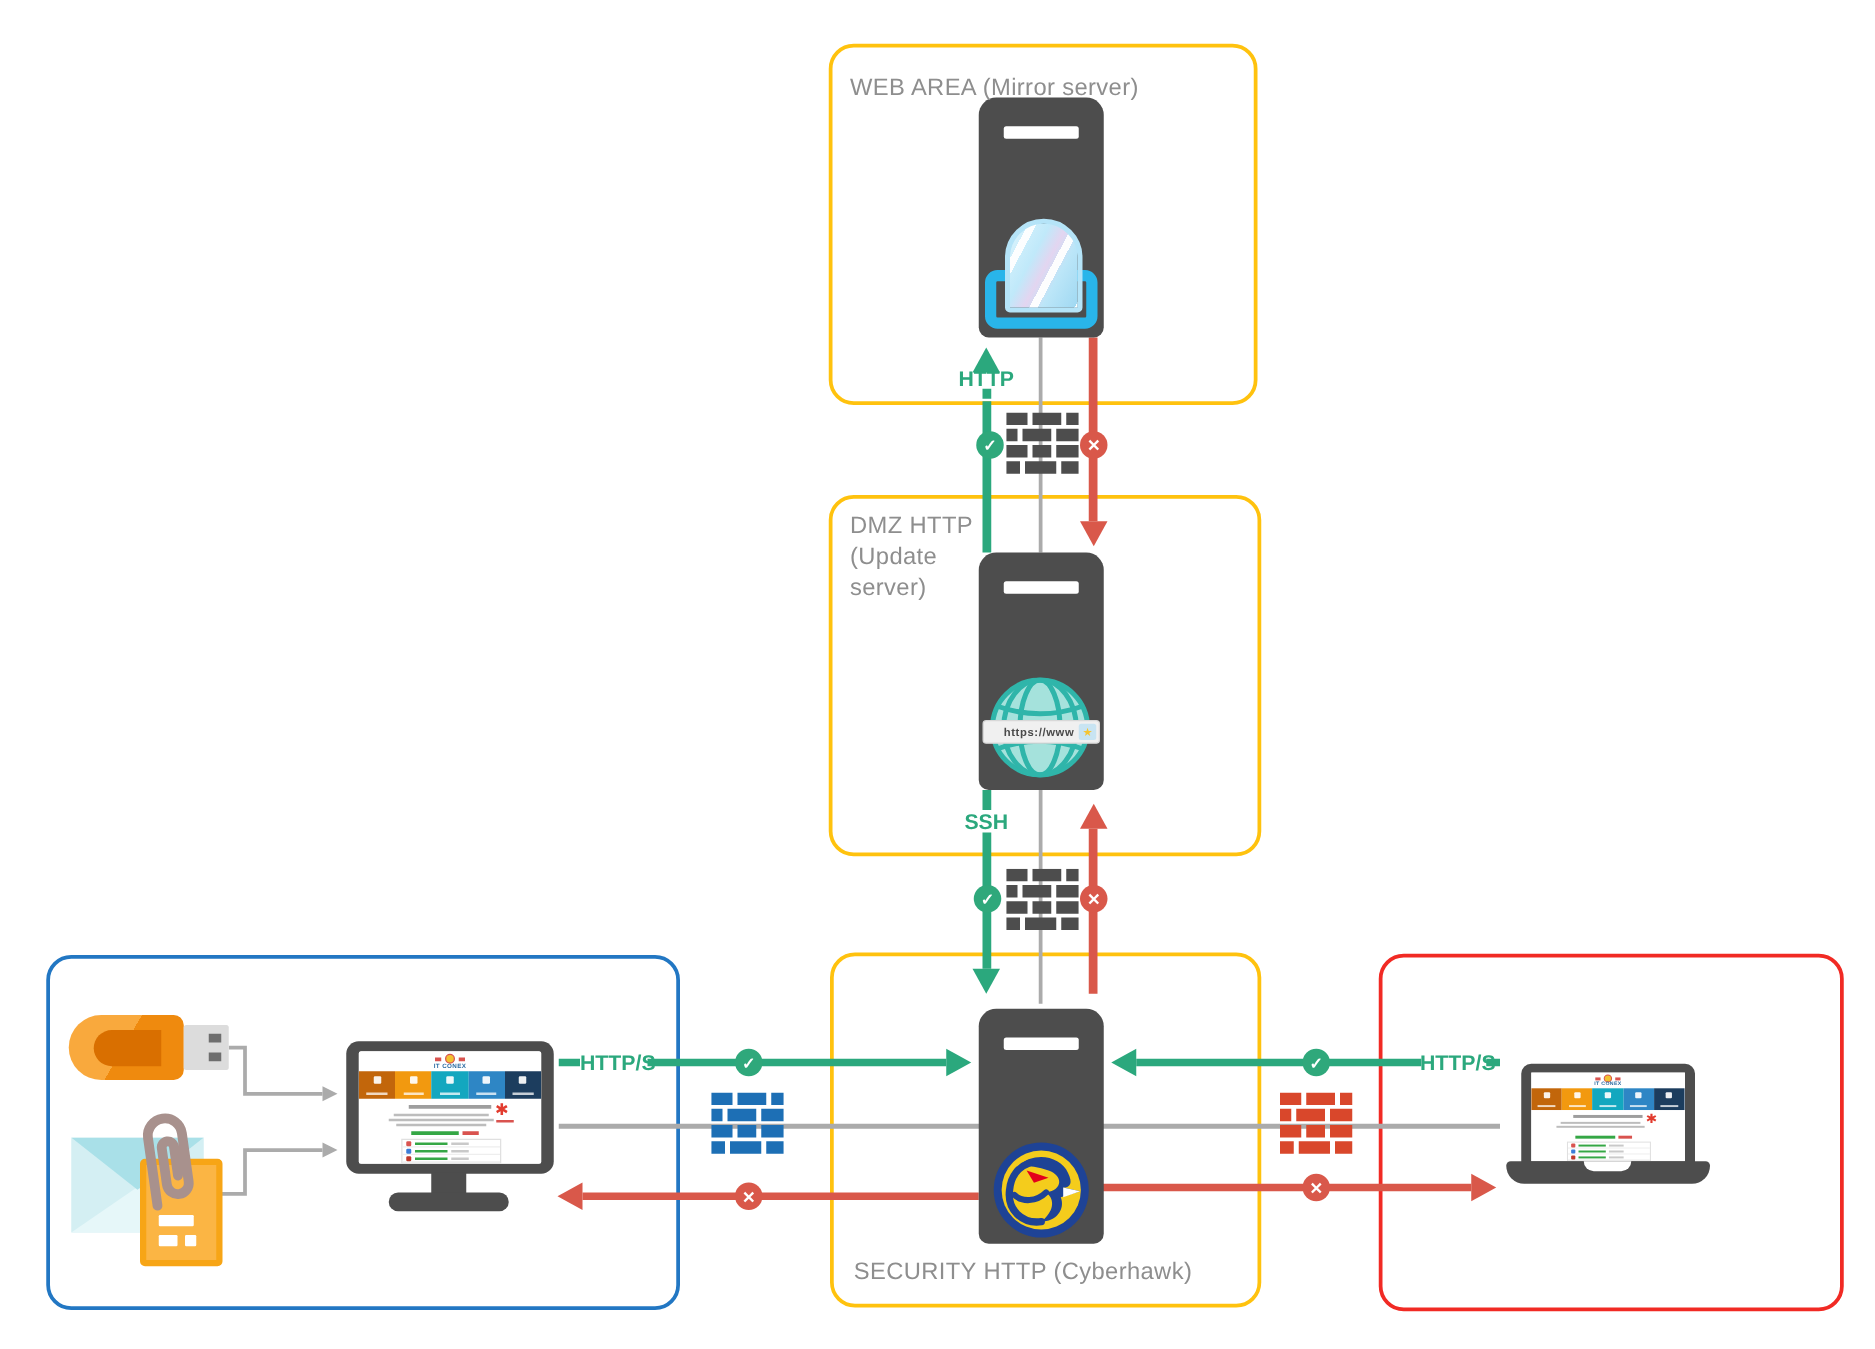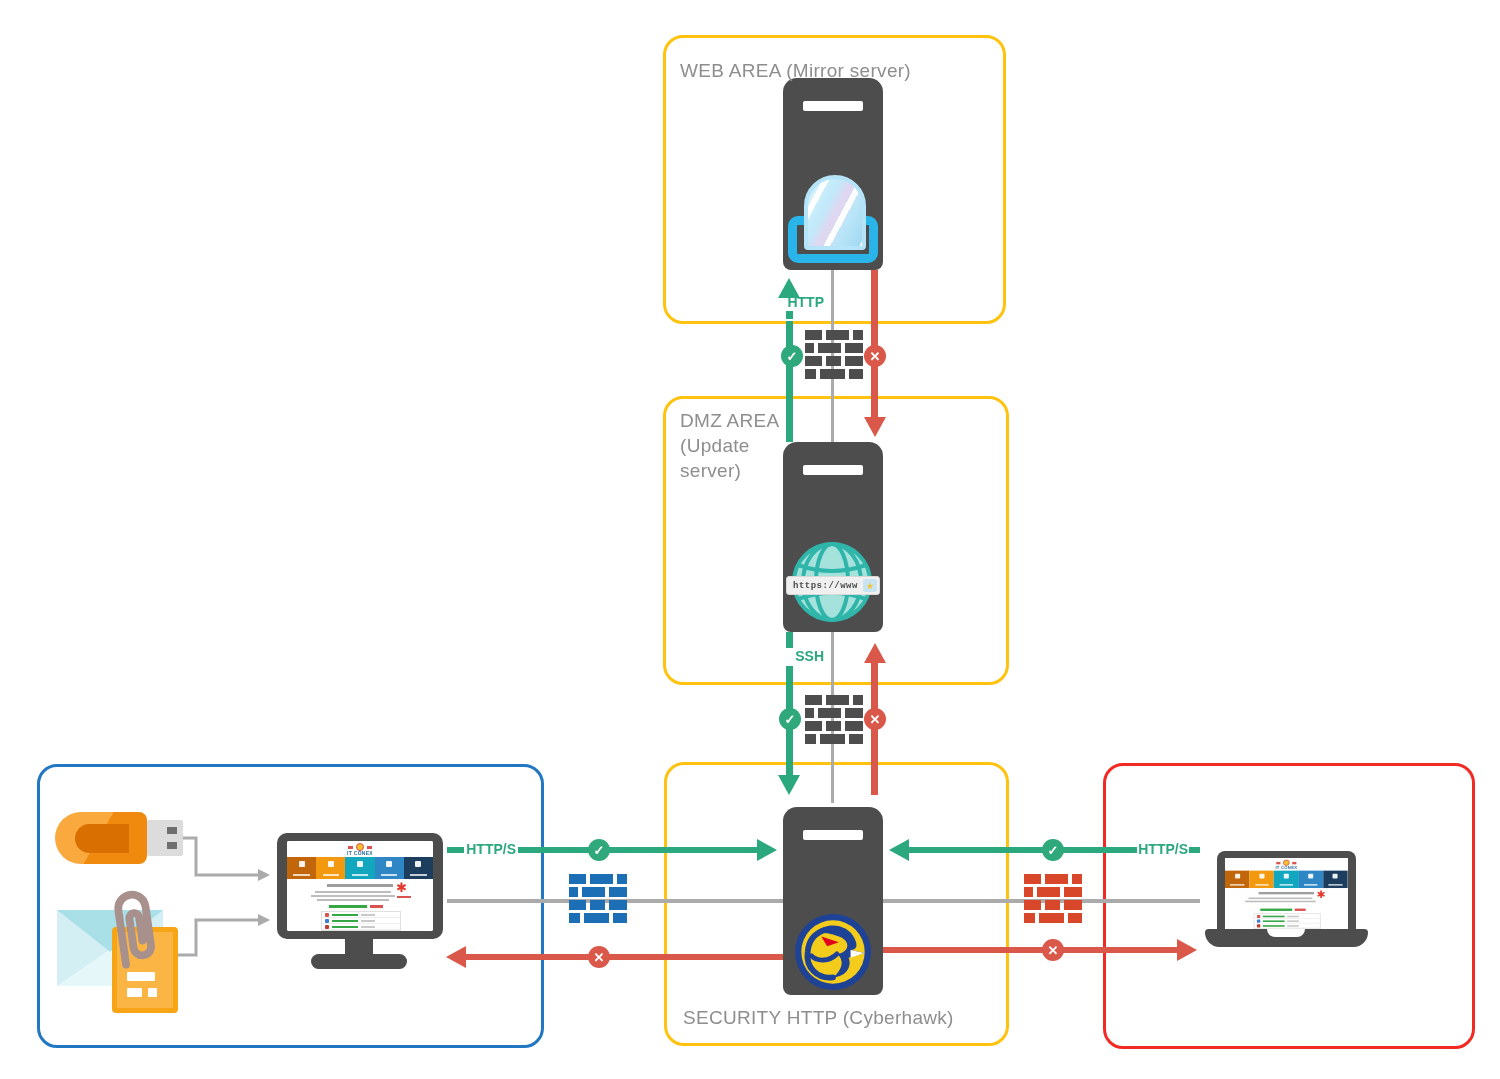--- a/index.html
+++ b/index.html
@@ -26,42 +26,42 @@
   .arr{position:absolute;width:0;height:0;z-index:3;}
   .arr-up{border-left:11px solid transparent;border-right:11px solid transparent;border-bottom:20px solid #2BA87D;}
   .arr-down-g{border-left:11px solid transparent;border-right:11px solid transparent;border-top:20px solid #2BA87D;}
   .arr-down-r{border-left:11px solid transparent;border-right:11px solid transparent;border-top:20px solid #D9584A;}
   .arr-up-r{border-left:11px solid transparent;border-right:11px solid transparent;border-bottom:20px solid #D9584A;}
   .arr-right-g{border-top:11px solid transparent;border-bottom:11px solid transparent;border-left:20px solid #2BA87D;}
   .arr-left-g{border-top:11px solid transparent;border-bottom:11px solid transparent;border-right:20px solid #2BA87D;}
   .arr-right-r{border-top:11px solid transparent;border-bottom:11px solid transparent;border-left:20px solid #D9584A;}
   .arr-left-r{border-top:11px solid transparent;border-bottom:11px solid transparent;border-right:20px solid #D9584A;}
 
-  .plabel{position:absolute;color:#2BA87D;font-weight:bold;font-size:14px;z-index:6;text-align:right;}
+  .plabel{position:absolute;color:#2BA87D;font-weight:bold;font-size:17px;z-index:6;text-align:center;}
 
   .badge{position:absolute;width:22px;height:22px;border-radius:50%;display:flex;align-items:center;
          justify-content:center;color:#fff;font-size:13px;font-weight:bold;z-index:6;}
   .b-ok{background:#2FA87B;} .b-no{background:#D9584A;}
 
   .fw{position:absolute;z-index:5;}
 
   
   .mirror-frame{position:absolute;left:5px;top:138px;width:72px;height:29px;border:9px solid #29B5EA;border-radius:10px;}
   .mirror-glass{position:absolute;left:21px;top:97px;width:54px;height:67px;border:4px solid #B5E4F8;
     border-radius:31px 31px 4px 4px;
     background:
       repeating-linear-gradient(118deg, rgba(255,255,255,0) 0 13px, rgba(255,255,255,.95) 13px 19px, rgba(255,255,255,0) 19px 32px),
       linear-gradient(118deg,#D7F2FC 8%,#C0E9FA 36%,#E3D5F0 52%,#BCE6F8 68%,#9FD8F2 100%);}
 
   
   .globe{position:absolute;left:9px;top:100px;width:80px;height:80px;}
   .addrbar{position:absolute;left:3px;top:134px;width:92px;height:17px;background:#F0F0F0;border:1px solid #D8D8D8;
     border-radius:3px;display:flex;align-items:center;z-index:2;}
-  .addrtext{font-family:Liberation Mono, monospace;font-size:9px;font-weight:bold;color:#4A4A4A;
-    letter-spacing:.5px;padding-left:6px;flex:1;}
+  .addrtext{font-family:Liberation Sans, sans-serif;font-size:9px;font-weight:bold;color:#4A4A4A;
+    letter-spacing:.5px;padding-left:16px;flex:1;}
   .starbox{width:14px;height:13px;background:#C8E4F2;border-radius:2px;margin-right:2px;display:flex;
     align-items:center;justify-content:center;font-size:9px;color:#F5C431;}
 
   
   .eagle{position:absolute;left:11px;top:106px;width:78px;height:78px;}
 
   
   .monitor-frame{position:absolute;left:277px;top:833px;width:166px;height:106px;background:#4D4D4D;border-radius:10px;z-index:4;}
   .monitor-screen{position:absolute;left:10px;top:8px;width:146px;height:90px;background:#fff;border-radius:2px;overflow:hidden;}
   .monitor-neck{position:absolute;left:345px;top:938px;width:28px;height:20px;background:#4D4D4D;z-index:4;}
@@ -123,21 +123,21 @@
 
 <div id="canvas">
 
   <div class="zone z-yellow" style="left:663px;top:35px;width:337px;height:283px;"></div>
   <div class="zone z-yellow" style="left:663px;top:396px;width:340px;height:283px;"></div>
   <div class="zone z-yellow" style="left:664px;top:762px;width:339px;height:278px;"></div>
   <div class="zone z-blue" style="left:37px;top:764px;width:501px;height:278px;"></div>
   <div class="zone z-red" style="left:1103px;top:763px;width:366px;height:280px;"></div>
 
   <div class="zlabel" style="left:680px;top:47px;margin-top:13px;">WEB AREA (Mirror server)</div>
-  <div class="zlabel wrap" style="left:680px;top:408px;width:118px;">DMZ AREA (Update server)</div>
+  <div class="zlabel wrap" style="left:680px;top:408px;width:118px;">DMZ HTTP (Update server)</div>
   <div class="zlabel" style="left:683px;top:1007px;">SECURITY HTTP (Cyberhawk)</div>
 
   <div class="vline gray" style="left:831px;top:270px;width:3px;height:172px;"></div>
   <div class="vline gray" style="left:831px;top:632px;width:3px;height:171px;"></div>
   <div class="hline gray" style="left:447px;top:899px;width:753px;height:4px;"></div>
 
   <div class="arr arr-up" style="left:778px;top:278px;"></div>
   <div class="plabel" style="left:754px;top:294px;width:70px;">HTTP</div>
   <div class="vline green" style="left:786px;top:311px;width:7px;height:8px;"></div>
   <div class="vline green" style="left:786px;top:321px;width:7px;height:121px;"></div>

